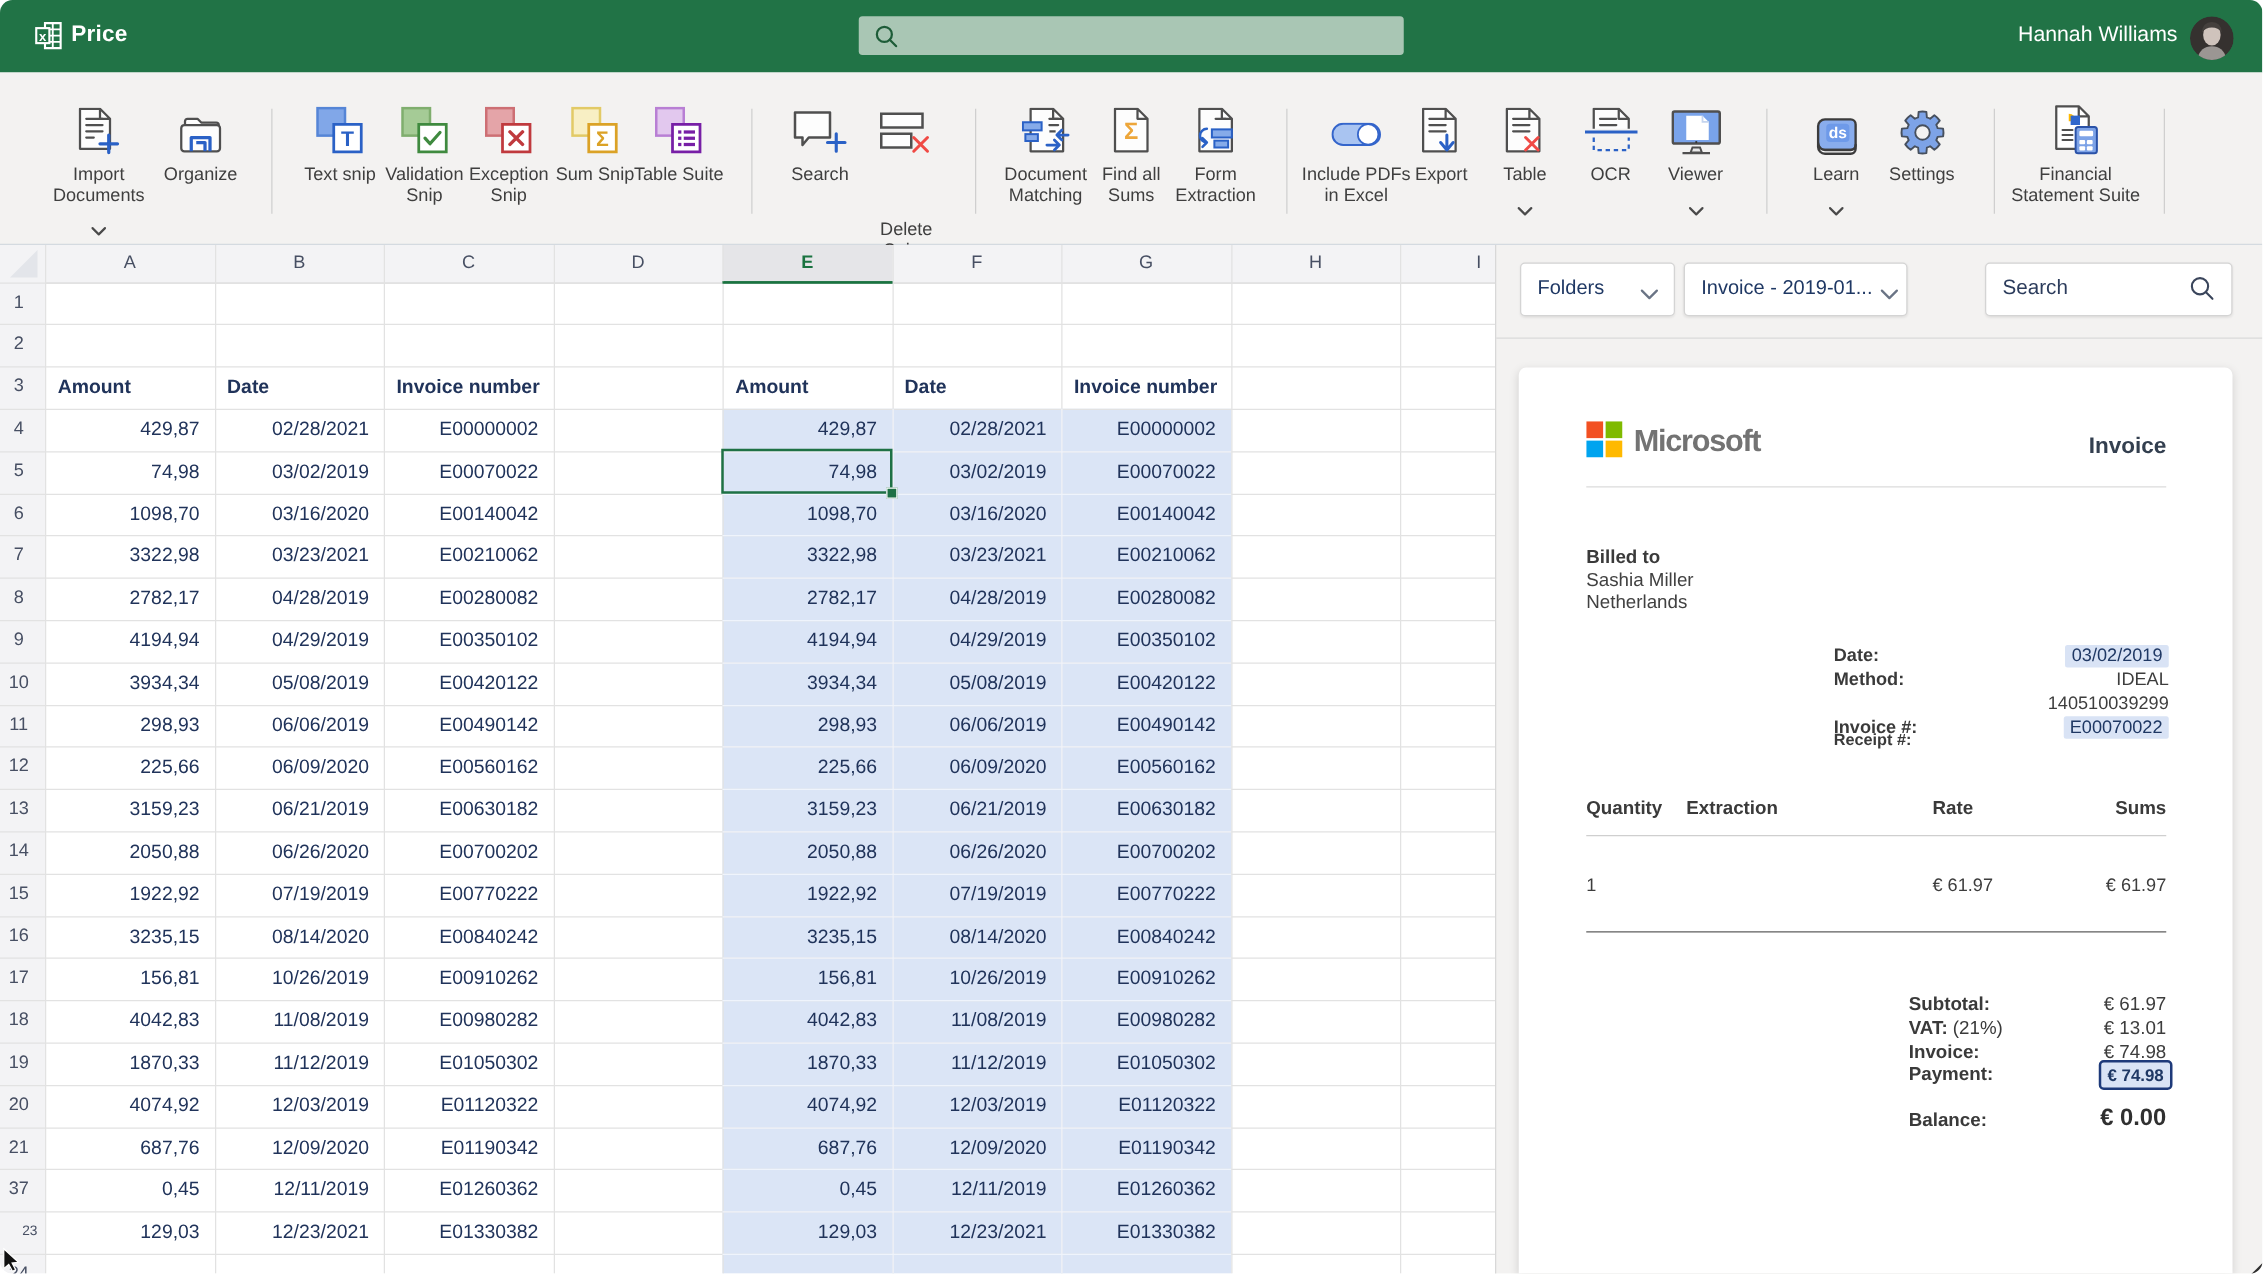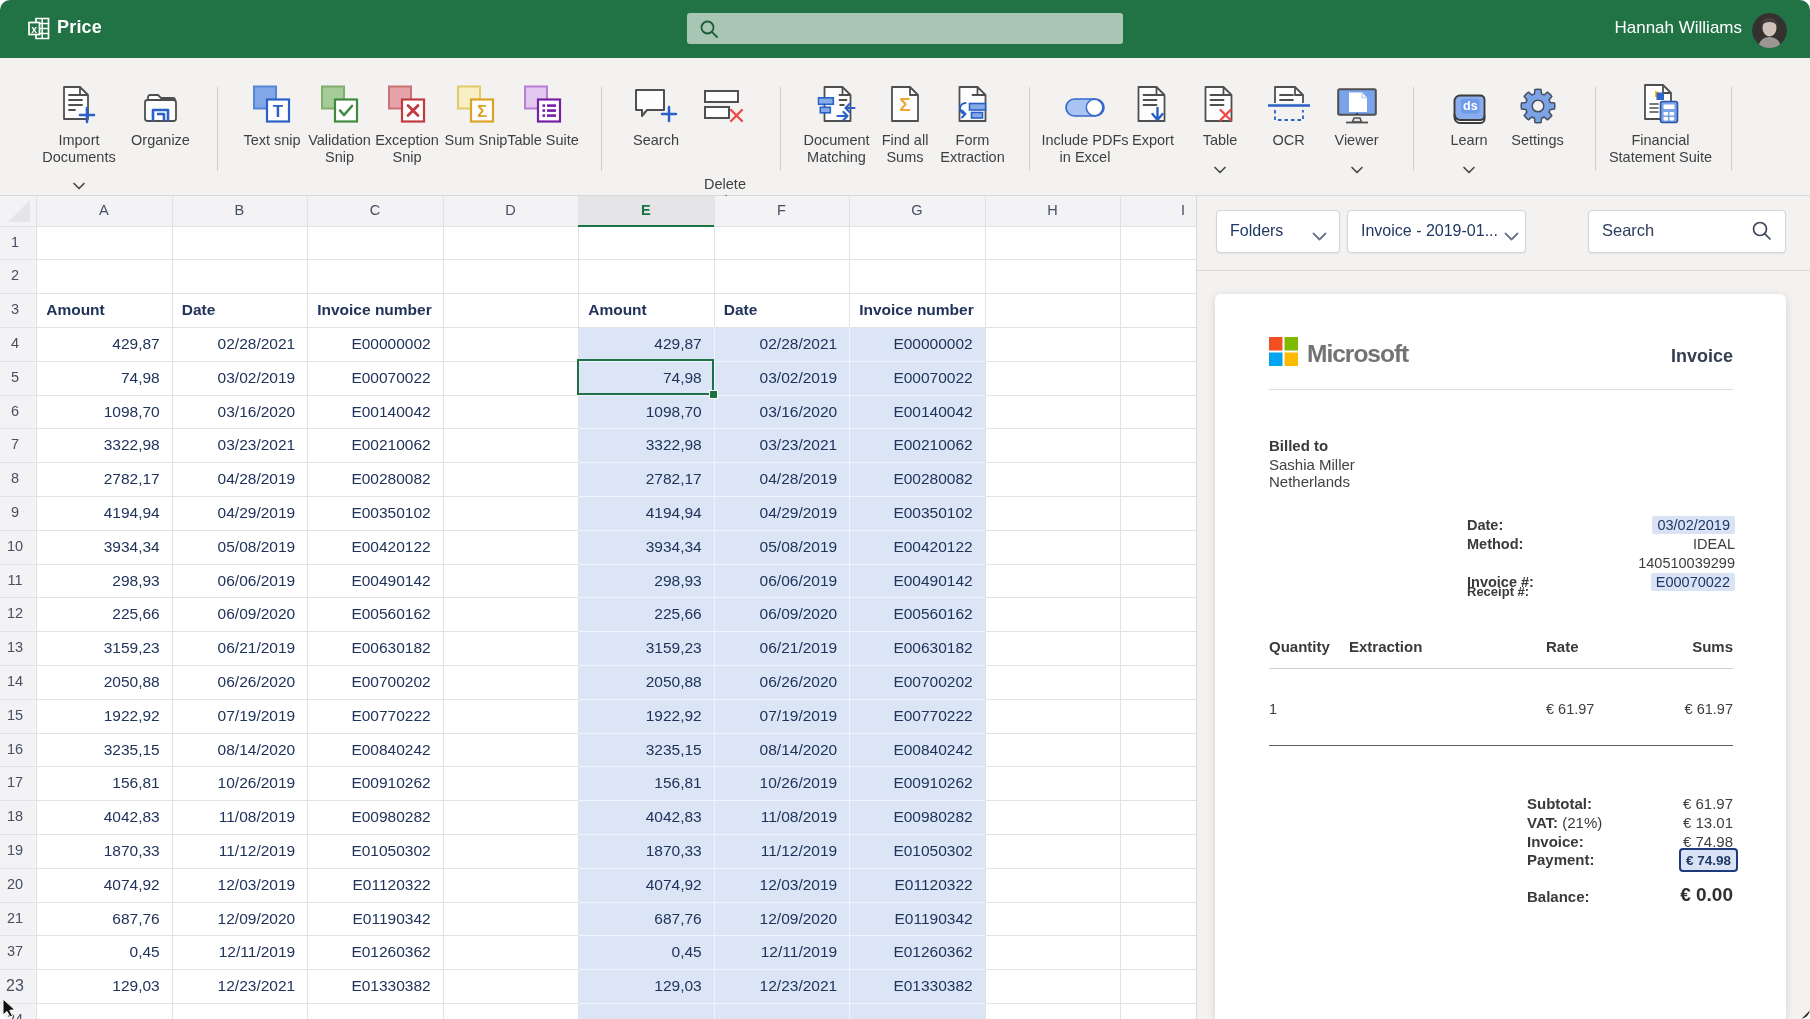--- a/index.html
+++ b/index.html
@@ -257,21 +257,21 @@
       <div class="abs" style="left:0;top:435.1px;width:30px;height:33.8px;line-height:33.8px;text-align:center;font-size:14.5px;color:#474f63;">13</div>
       <div class="abs" style="left:0;top:468.9px;width:30px;height:33.8px;line-height:33.8px;text-align:center;font-size:14.5px;color:#474f63;">14</div>
       <div class="abs" style="left:0;top:502.7px;width:30px;height:33.8px;line-height:33.8px;text-align:center;font-size:14.5px;color:#474f63;">15</div>
       <div class="abs" style="left:0;top:536.5px;width:30px;height:33.8px;line-height:33.8px;text-align:center;font-size:14.5px;color:#474f63;">16</div>
       <div class="abs" style="left:0;top:570.3px;width:30px;height:33.8px;line-height:33.8px;text-align:center;font-size:14.5px;color:#474f63;">17</div>
       <div class="abs" style="left:0;top:604.1px;width:30px;height:33.8px;line-height:33.8px;text-align:center;font-size:14.5px;color:#474f63;">18</div>
       <div class="abs" style="left:0;top:637.9px;width:30px;height:33.8px;line-height:33.8px;text-align:center;font-size:14.5px;color:#474f63;">19</div>
       <div class="abs" style="left:0;top:671.7px;width:30px;height:33.8px;line-height:33.8px;text-align:center;font-size:14.5px;color:#474f63;">20</div>
       <div class="abs" style="left:0;top:705.5px;width:30px;height:33.8px;line-height:33.8px;text-align:center;font-size:14.5px;color:#474f63;">21</div>
       <div class="abs" style="left:0;top:739.3px;width:30px;height:33.8px;line-height:33.8px;text-align:center;font-size:14.5px;color:#474f63;">37</div>
-      <div class="abs" style="left:0;top:773.1px;width:30px;height:33.8px;line-height:33.8px;text-align:center;font-size:16px;color:#474f63;">23</div>
+      <div class="abs" style="left:0;top:773.1px;width:30px;height:33.8px;line-height:33.8px;text-align:right;font-size:11px;color:#474f63;">23</div>
       <div class="abs" style="left:0;top:806.9px;width:30px;height:33.8px;line-height:33.8px;text-align:center;font-size:14.5px;color:#474f63;">24</div>
       <div class="cell hdrtxt" style="left:46.2px;top:97.1px;height:33.8px;line-height:33.8px;">Amount</div>
       <div class="cell hdrtxt" style="left:181.7px;top:97.1px;height:33.8px;line-height:33.8px;">Date</div>
       <div class="cell hdrtxt" style="left:317.2px;top:97.1px;height:33.8px;line-height:33.8px;">Invoice number</div>
       <div class="cell" style="left:24.69999999999999px;top:130.9px;width:135px;height:33.8px;line-height:33.8px;text-align:right;">429,87</div>
       <div class="cell" style="left:160.2px;top:130.9px;width:135px;height:33.8px;line-height:33.8px;text-align:right;">02/28/2021</div>
       <div class="cell" style="left:295.7px;top:130.9px;width:135px;height:33.8px;line-height:33.8px;text-align:right;">E00000002</div>
       <div class="cell" style="left:24.69999999999999px;top:164.7px;width:135px;height:33.8px;line-height:33.8px;text-align:right;">74,98</div>
       <div class="cell" style="left:160.2px;top:164.7px;width:135px;height:33.8px;line-height:33.8px;text-align:right;">03/02/2019</div>
       <div class="cell" style="left:295.7px;top:164.7px;width:135px;height:33.8px;line-height:33.8px;text-align:right;">E00070022</div>

